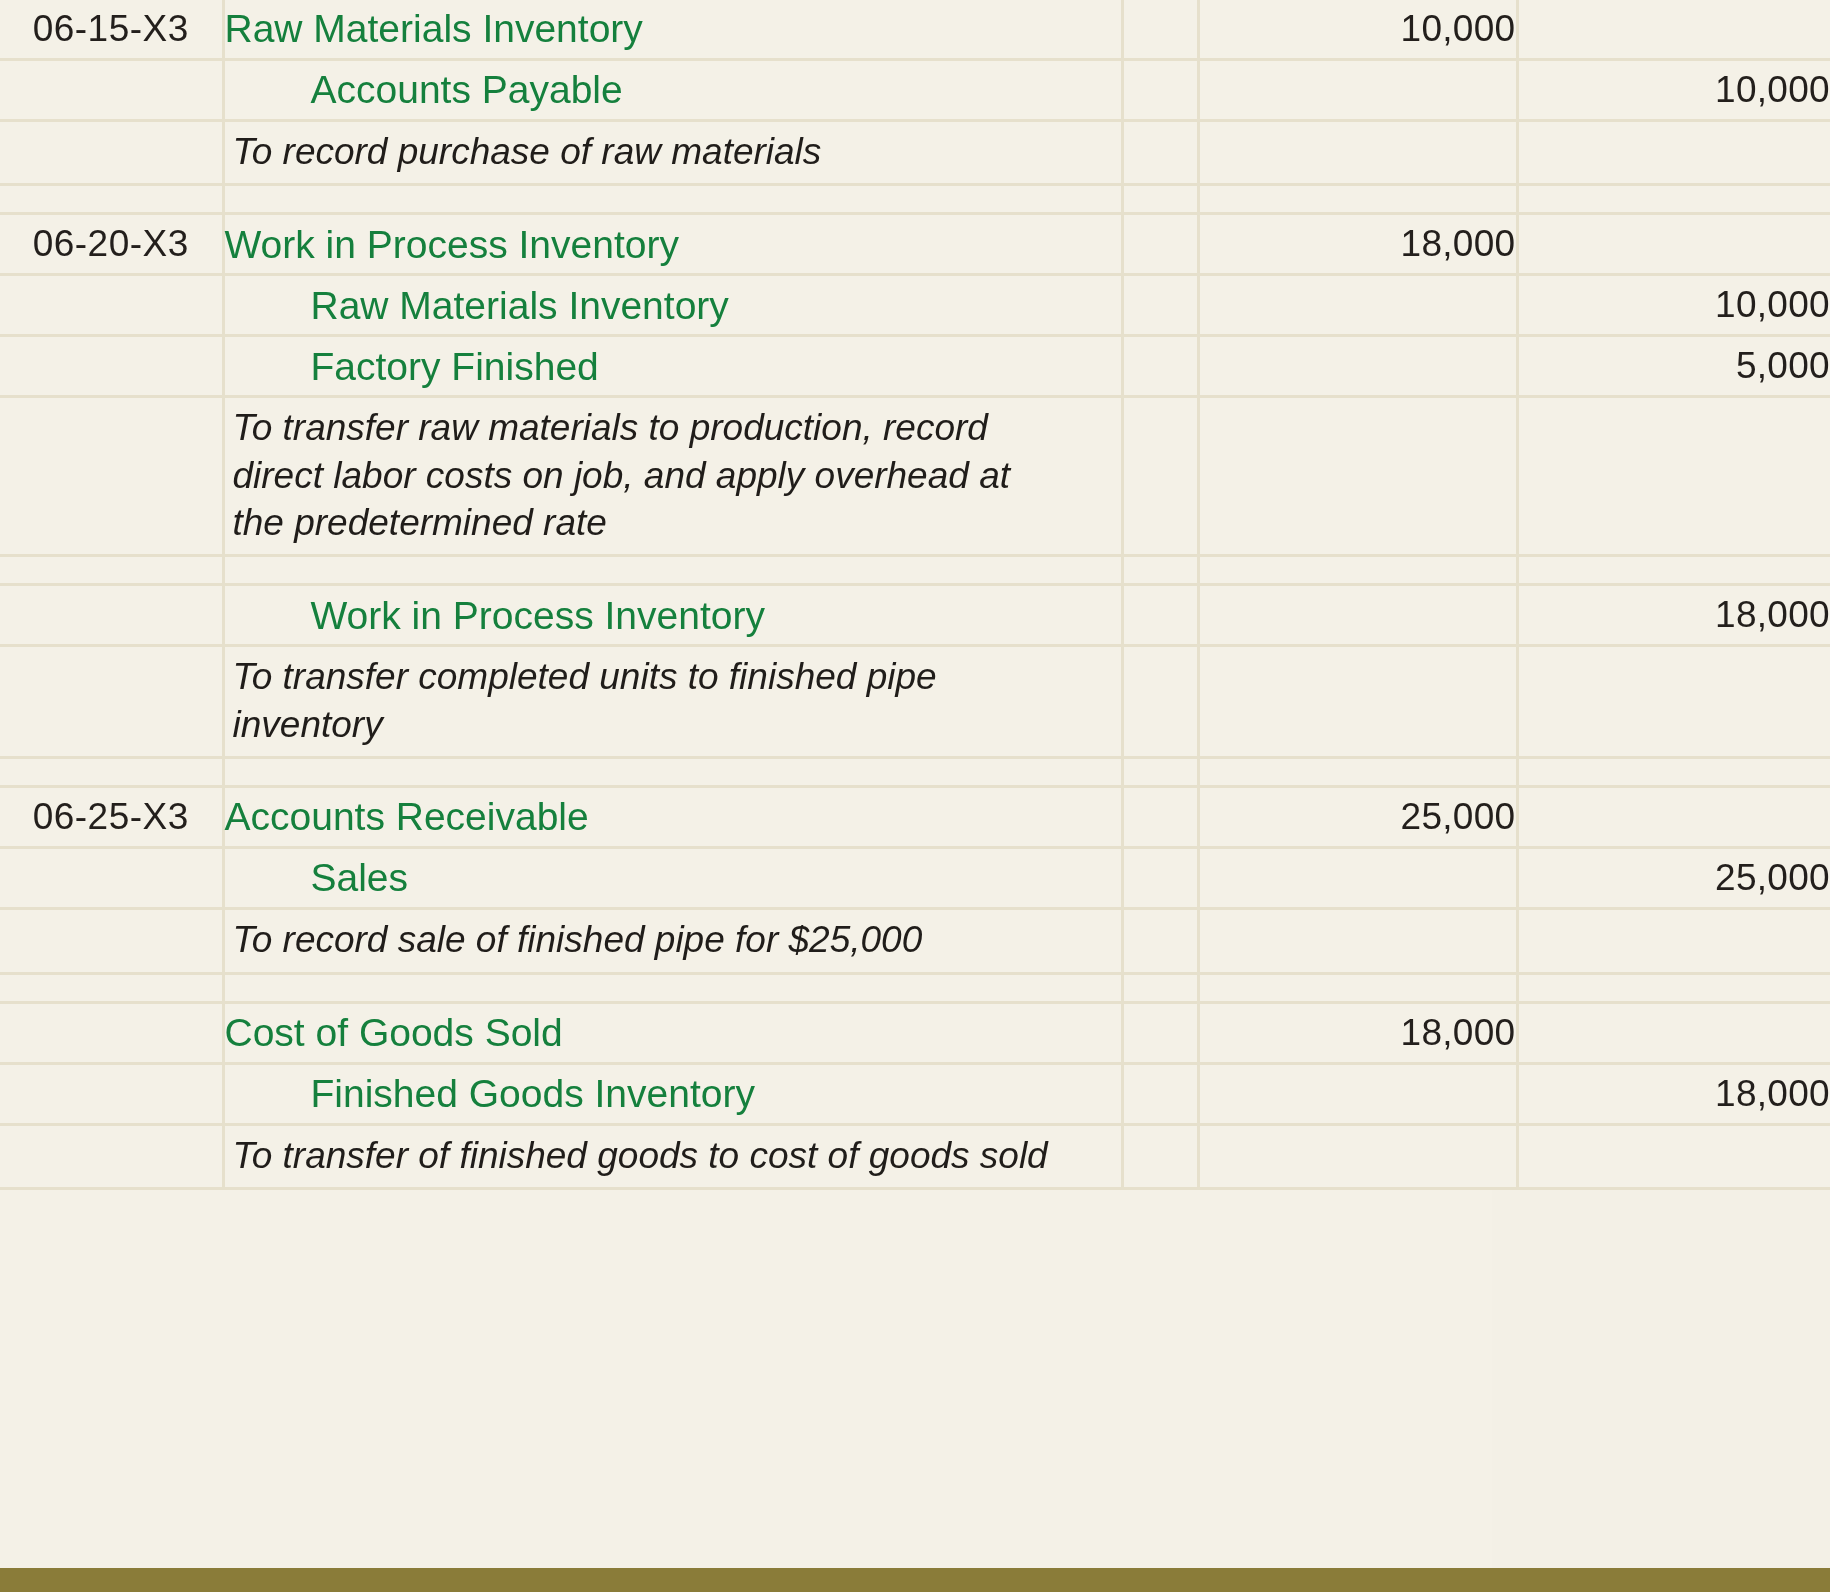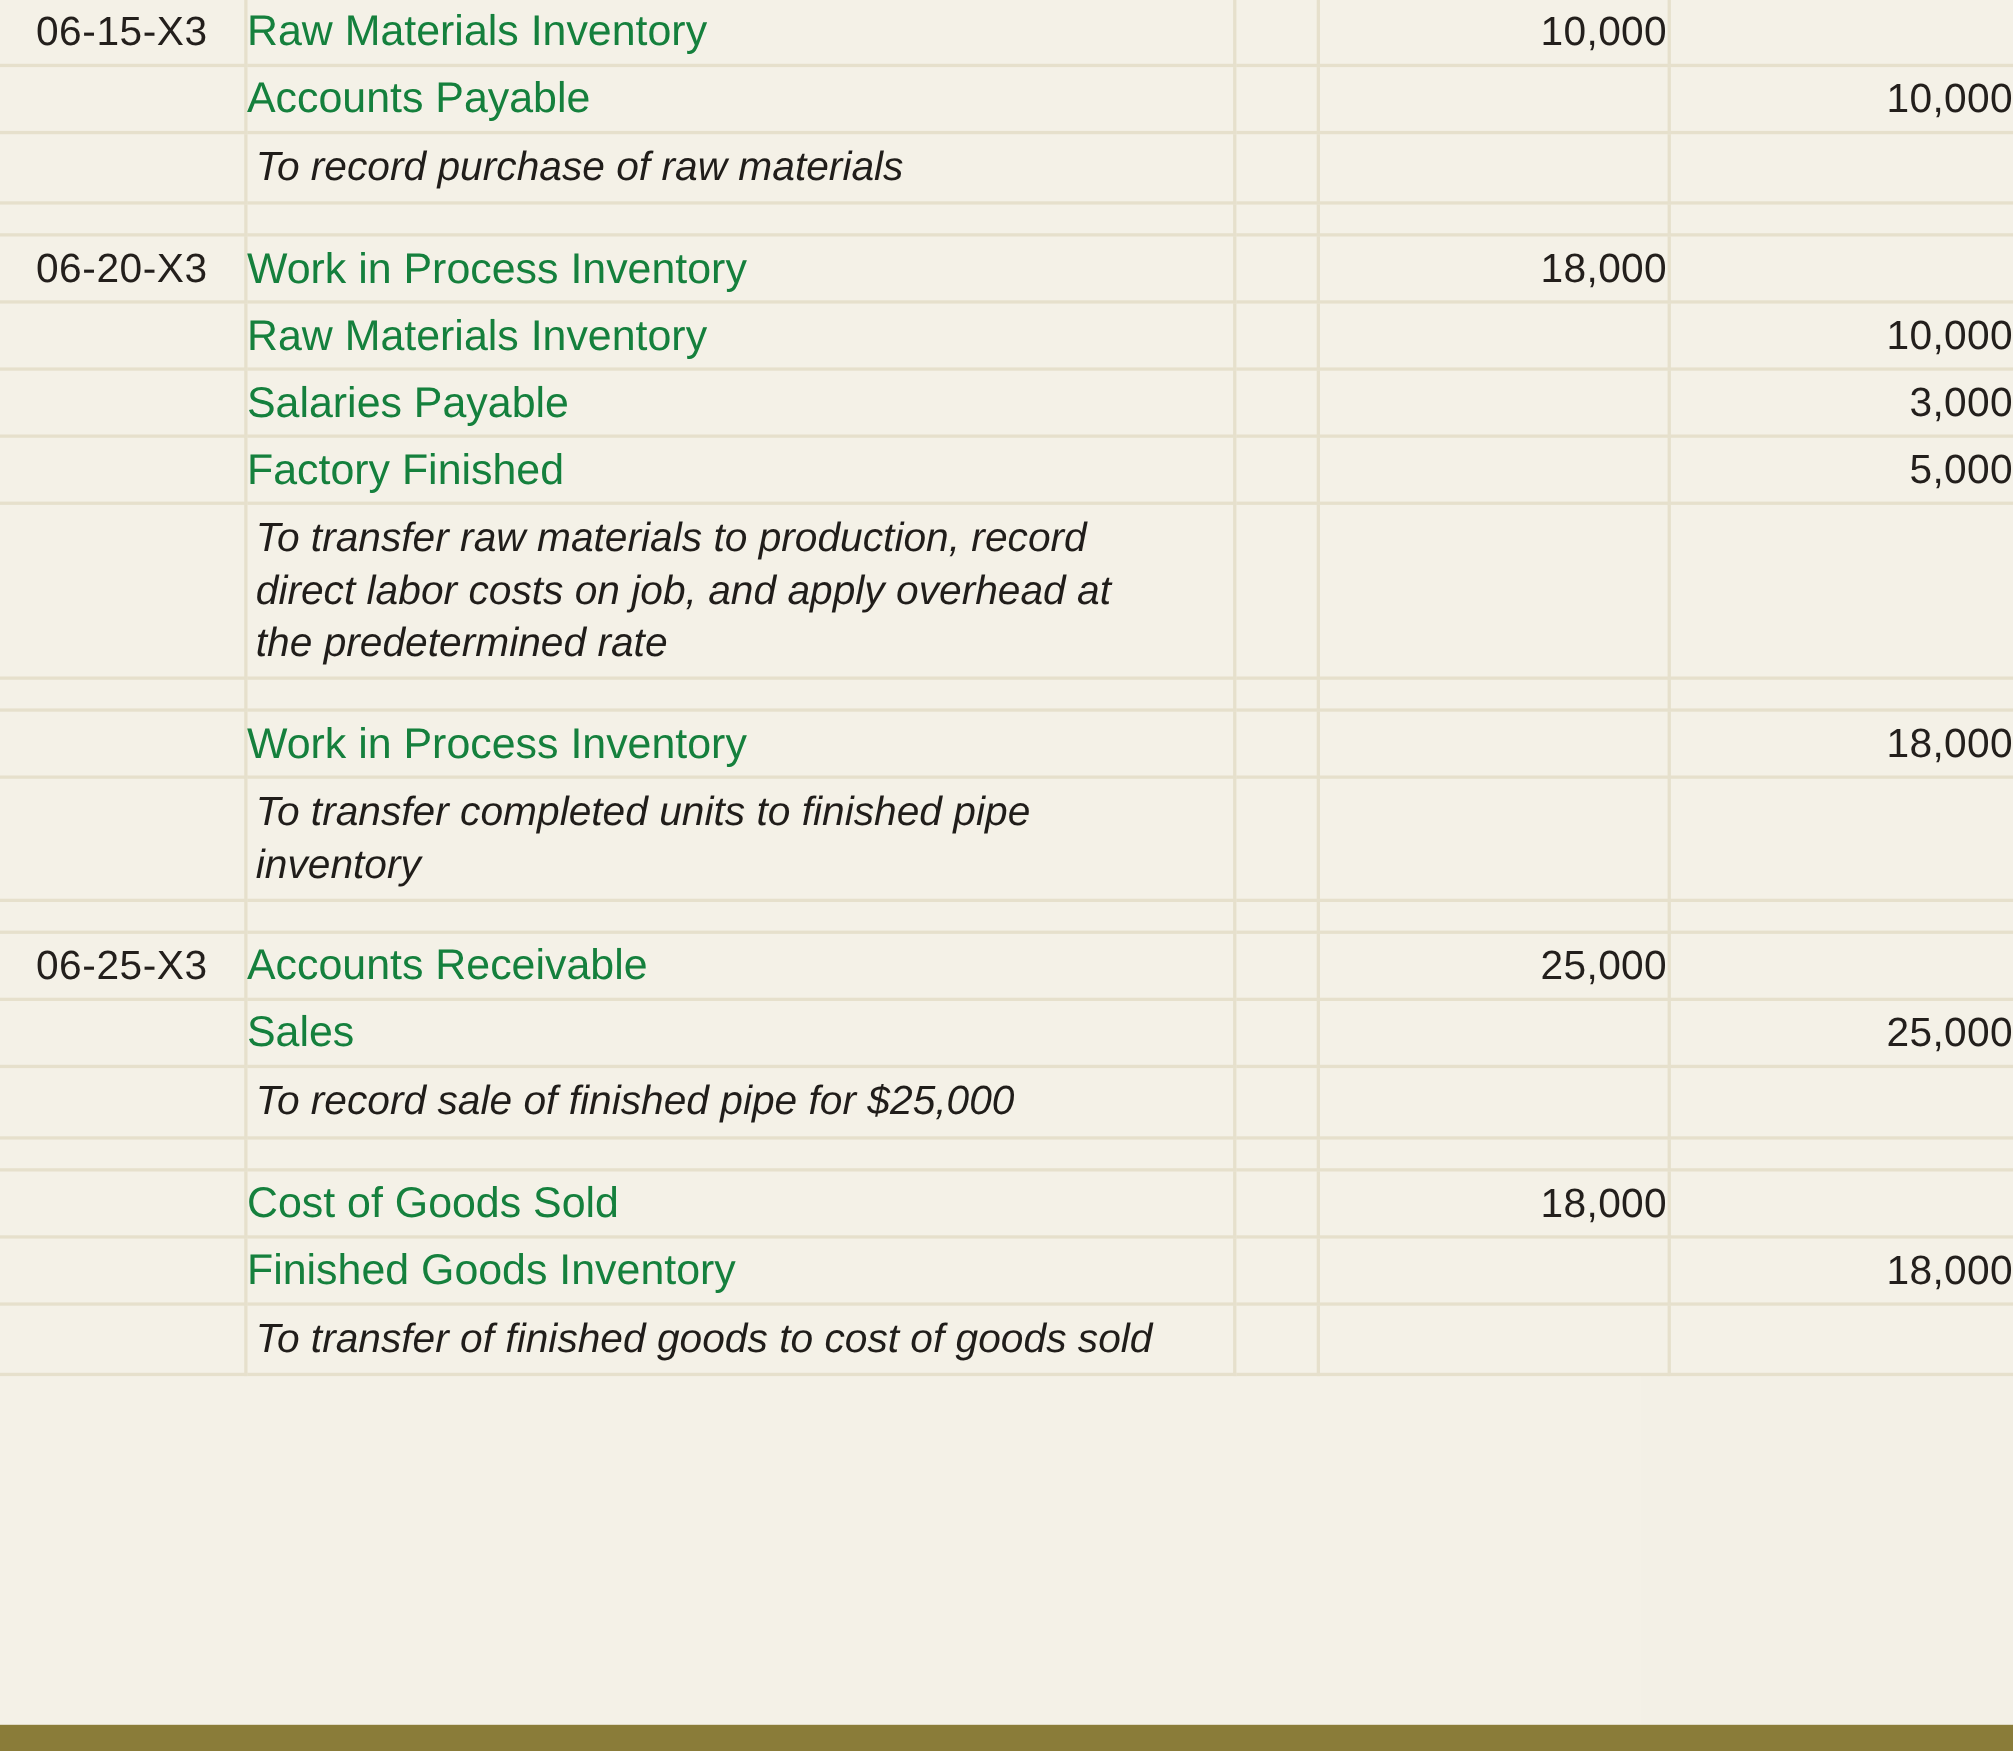--- a/index.html
+++ b/index.html
@@ -65,20 +65,21 @@
     padding: 0 6px;
   }
 
   .cell-acct {
     font-size: 39px;
     color: #15803d;
     padding: 0 10px 0 8px;
     line-height: 1.22;
   }
   .cell-acct.indent-1 {
+    padding-left: 86px;
   }
   .cell-acct.memo {
     color: #201d1a;
     font-style: italic;
     font-size: 37px;
     padding-left: 8px;
     padding-right: 26px;
     line-height: 1.28;
   }
 
@@ -166,27 +167,20 @@
         </tr>
         <tr class="row-std">
           <td class="cell-date"></td>
           <td class="cell-acct indent-1">Raw Materials Inventory</td>
           <td class="cell-gap"></td>
           <td class="cell-debit"></td>
           <td class="cell-credit last">10,000</td>
         </tr>
         <tr class="row-std">
           <td class="cell-date"></td>
-          <td class="cell-acct indent-1">Salaries Payable</td>
-          <td class="cell-gap"></td>
-          <td class="cell-debit"></td>
-          <td class="cell-credit last">3,000</td>
-        </tr>
-        <tr class="row-std">
-          <td class="cell-date"></td>
           <td class="cell-acct indent-1">Factory Finished</td>
           <td class="cell-gap"></td>
           <td class="cell-debit"></td>
           <td class="cell-credit last">5,000</td>
         </tr>
         <tr class="row-memo">
           <td class="cell-date"></td>
           <td class="cell-acct memo">
             <span class="memo-text">To transfer raw materials to production, record
 direct labor costs on job, and apply overhead at

